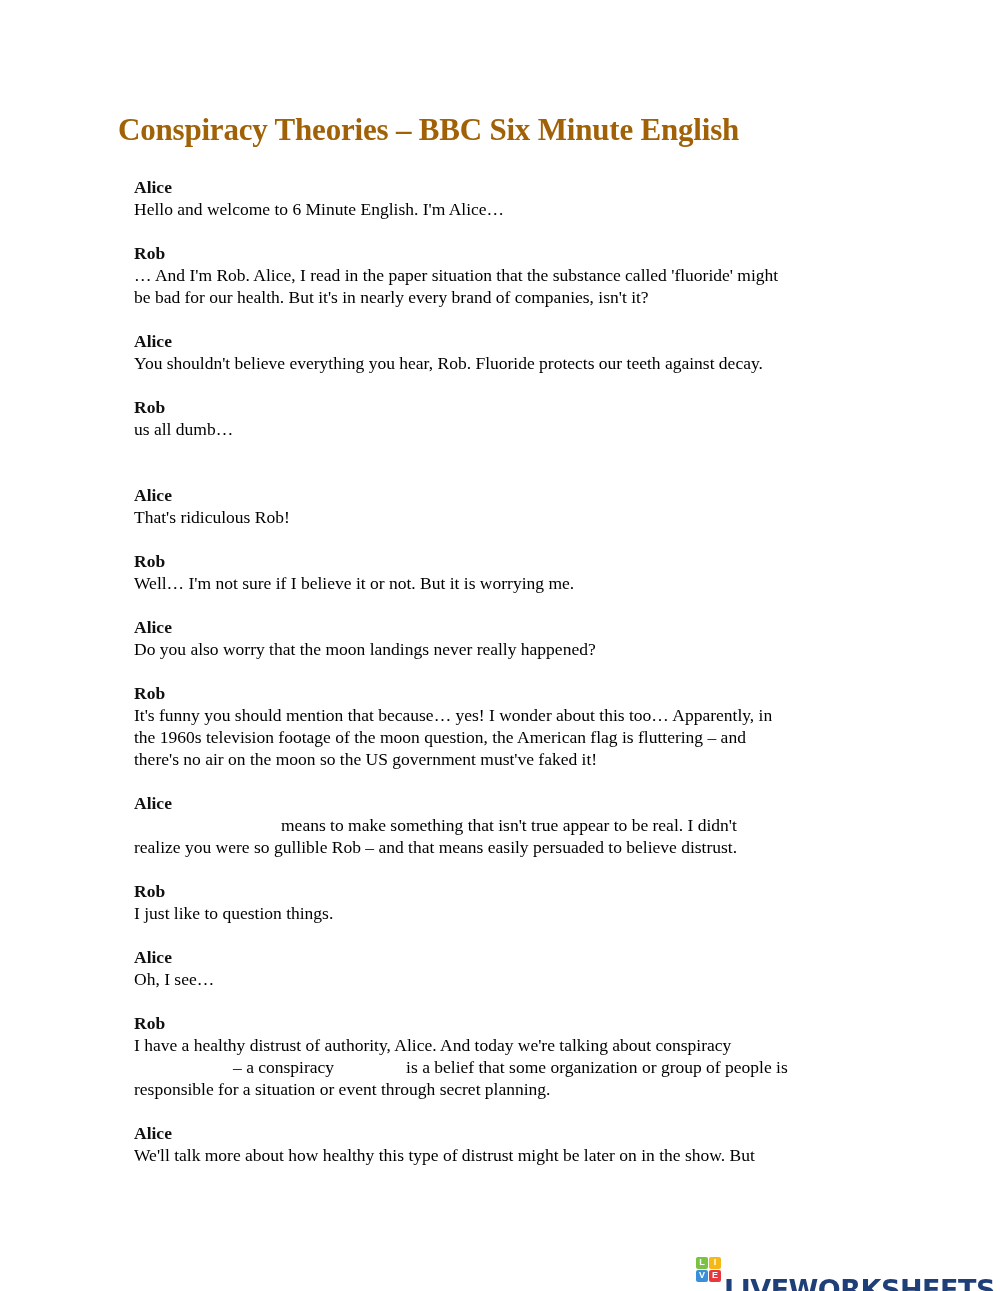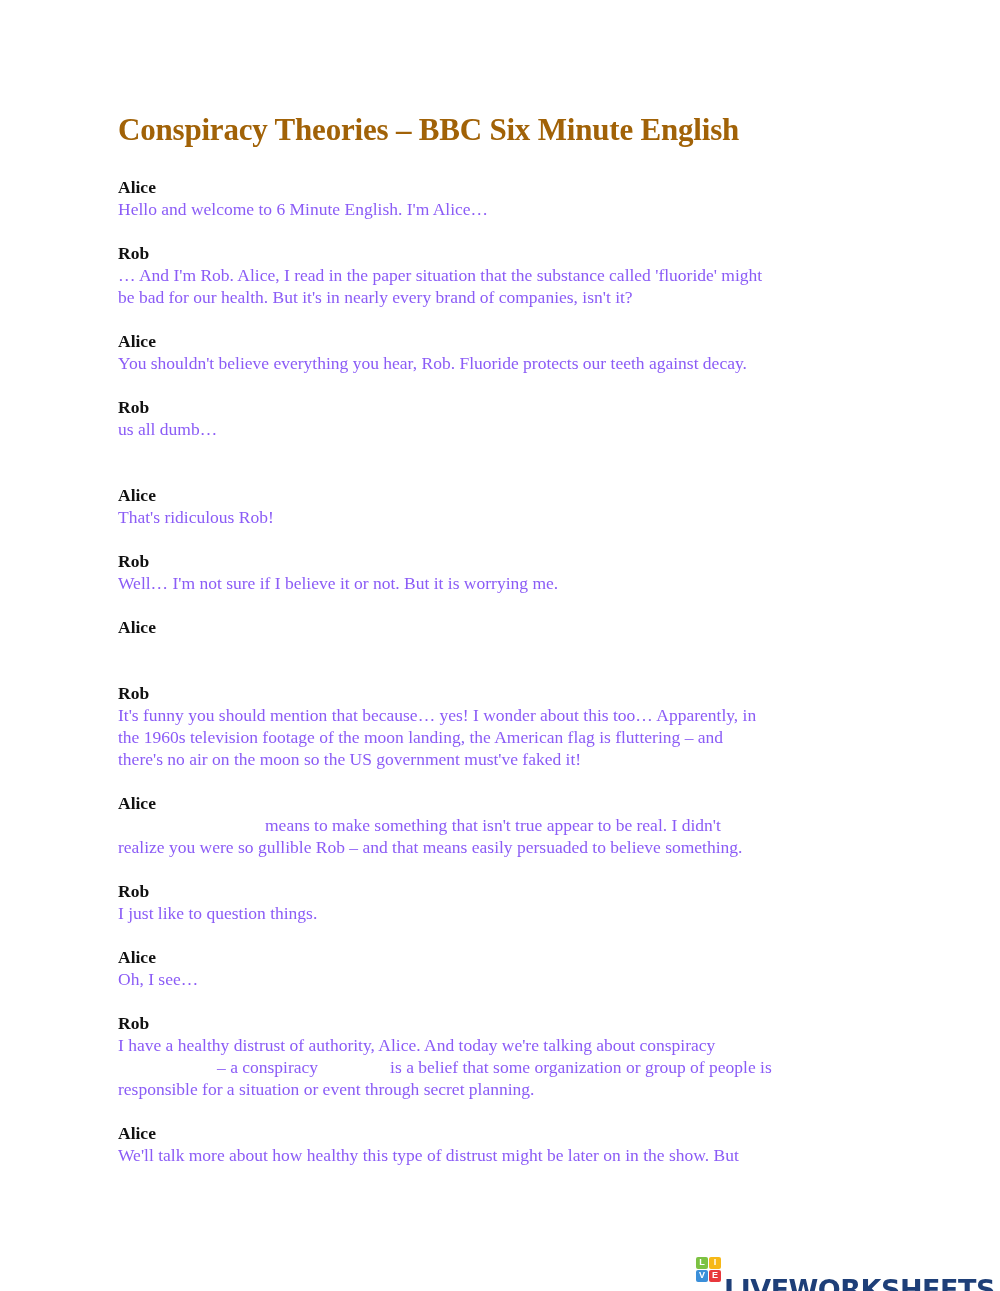--- a/index.html
+++ b/index.html
@@ -27,35 +27,35 @@
       top: 112px;
       margin: 0;
       font-size: 31px;
       font-weight: bold;
       letter-spacing: -0.2px;
       white-space: nowrap;
       color: #a16207;
     }
     .turn {
       position: absolute;
-      left: 0;
+      left: 16px;
       width: 720px;
     }
     .speaker {
       font-size: 17.5px;
       font-weight: bold;
       line-height: 22px;
       height: 22px;
       color: #111;
     }
     .line {
       font-size: 17.5px;
       line-height: 22px;
       white-space: nowrap;
-      color: #8b5cf6;
+      color: #000000;
     }
     .gap {
       display: inline-block;
     }
     .logo {
       position: absolute;
       left: 696px;
       top: 1254px;
       height: 30px;
       display: flex;
@@ -121,35 +121,36 @@
     <div class="line">That's ridiculous Rob!</div>
   </div>
 
   <div class="turn" style="top:550px">
     <div class="speaker">Rob</div>
     <div class="line">Well… I'm not sure if I believe it or not. But it is worrying me.</div>
   </div>
 
   <div class="turn" style="top:616px">
     <div class="speaker">Alice</div>
+    <div class="line">Do you also worry that the moon landings never really happened?</div>
   </div>
 
   <div class="turn" style="top:682px">
     <div class="speaker">Rob</div>
     <div class="line">It's funny you should mention that because… yes! I wonder about this too… Apparently, in</div>
-    <div class="line">the 1960s television footage of the moon landing, the American flag is fluttering – and</div>
+    <div class="line">the 1960s television footage of the moon question, the American flag is fluttering – and</div>
     <div class="line">there's no air on the moon so the US government must've faked it!</div>
   </div>
 
   <div class="turn" style="top:792px">
     <div class="speaker">Alice</div>
     <div class="line">
       <span class="gap" style="width:147px"></span><span>means to make something that isn't true appear to be real. I didn't</span>
     </div>
-    <div class="line">realize you were so gullible Rob – and that means easily persuaded to believe something.</div>
+    <div class="line">realize you were so gullible Rob – and that means easily persuaded to believe distrust.</div>
   </div>
 
   <div class="turn" style="top:880px">
     <div class="speaker">Rob</div>
     <div class="line">I just like to question things.</div>
   </div>
 
   <div class="turn" style="top:946px">
     <div class="speaker">Alice</div>
     <div class="line">Oh, I see…</div>

